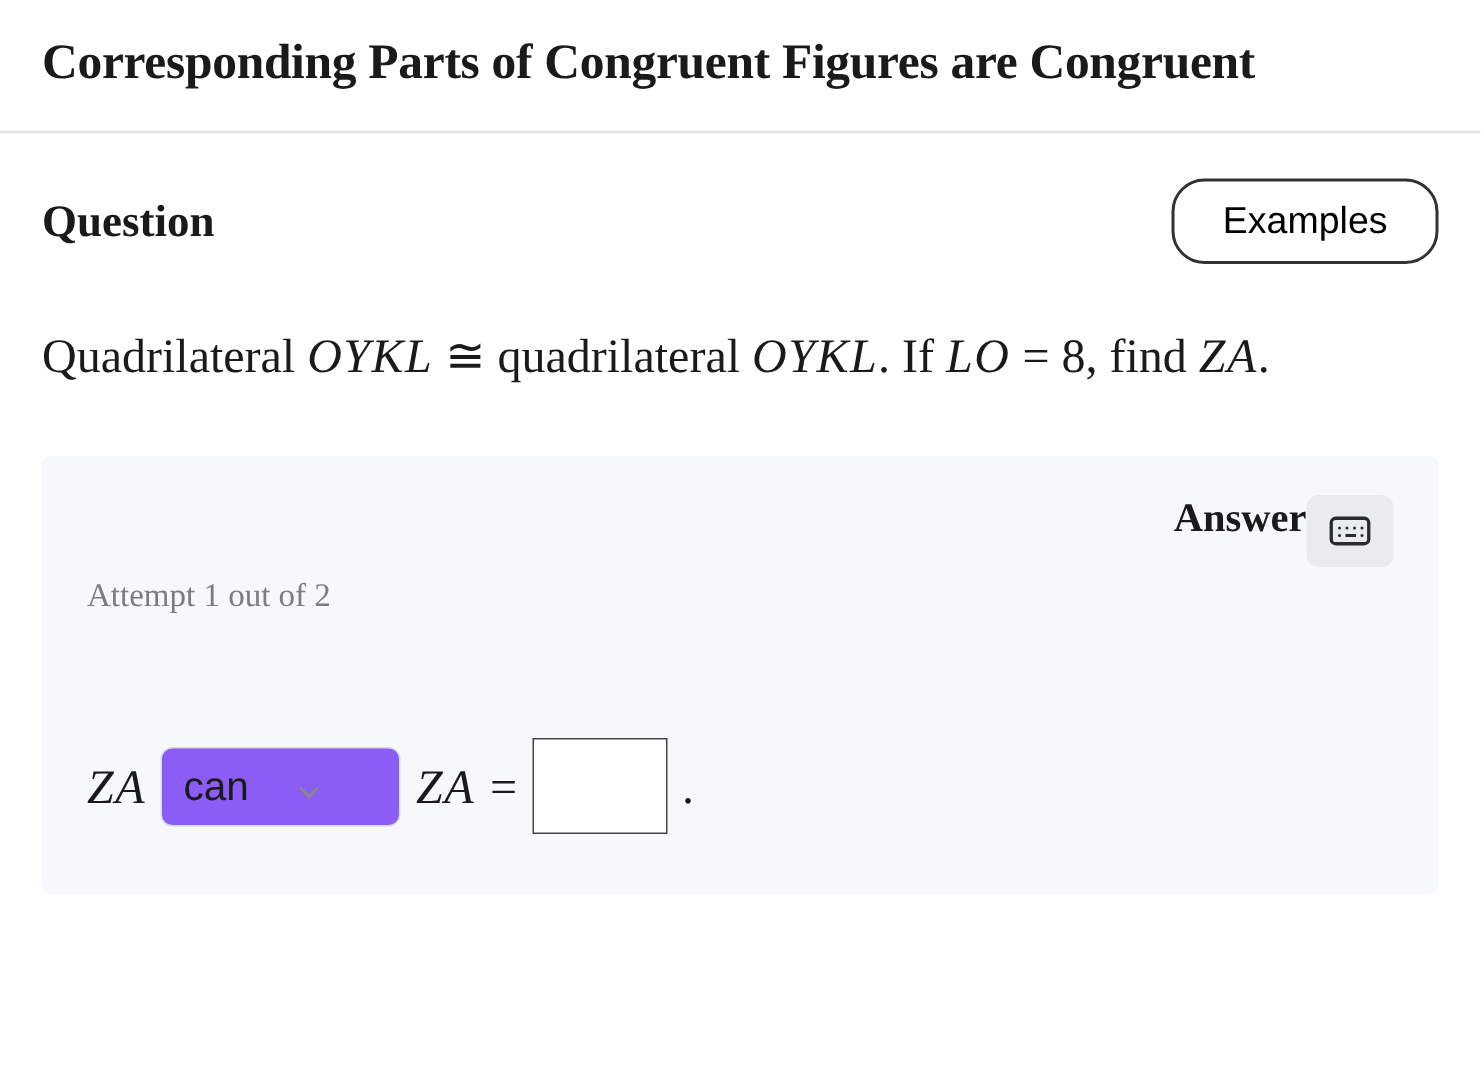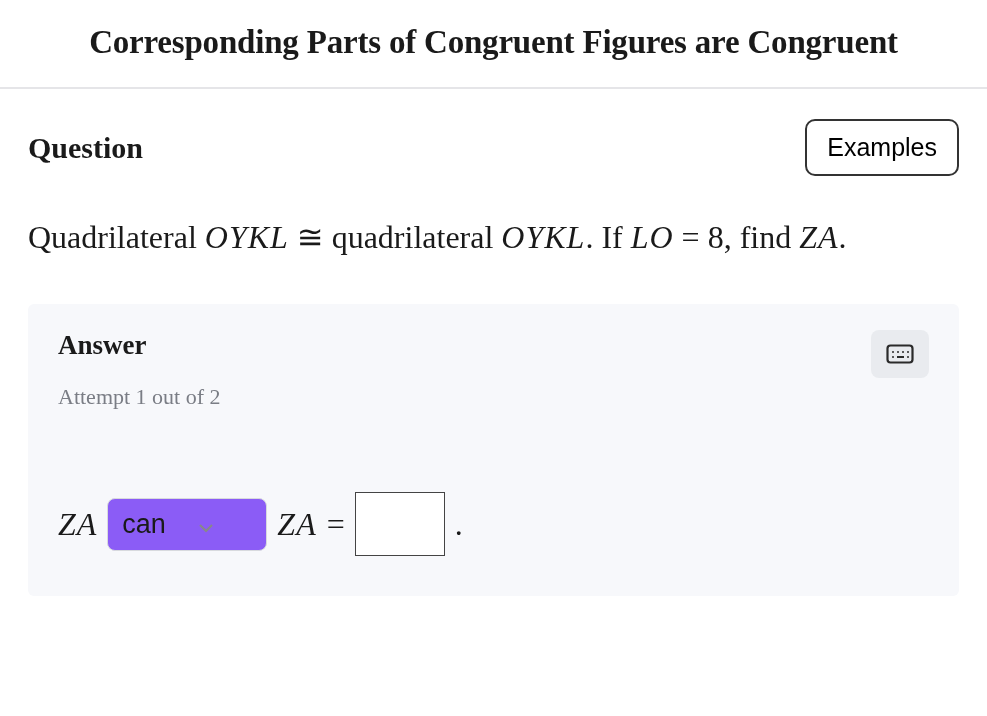--- a/index.html
+++ b/index.html
@@ -12,63 +12,63 @@
   overflow: hidden;
 }
 .header {
   padding: 24px 28px 26px;
   border-bottom: 2px solid #e5e5e8;
 }
 .title {
   font-weight: 700;
   font-size: 33px;
   letter-spacing: -0.2px;
-  text-align: center;
 }
 .content {
   padding: 30px 28px 0;
 }
 .question-row {
   display: flex;
   align-items: center;
   justify-content: space-between;
   margin-bottom: 34px;
 }
 .question-label {
   font-weight: 700;
   font-size: 30px;
   text-align: right;
 }
 .examples-btn {
   font-family: -apple-system, "Segoe UI", Helvetica, Arial, sans-serif;
   font-size: 25px;
-  padding: 12px 20px;
+  padding: 12px 32px;
   border: 2px solid #333;
   background: #fff;
-  border-radius: 10px;
+  border-radius: 22px;
   cursor: pointer;
 }
 .problem {
   font-size: 32px;
   line-height: 1.7;
   margin-bottom: 40px;
 }
 .mi { font-family: 'Times New Roman', serif; font-style: italic; letter-spacing: 1px; }
 .mn { font-family: 'Times New Roman', serif; }
 .cong { font-family: 'Times New Roman', serif; }
 .answer-box {
   background: #f7f8fb;
   border-radius: 6px;
   padding: 26px 30px 40px;
 }
 .answer-header {
   display: flex;
-  justify-content: space-between;
+  justify-content: flex-end;
   align-items: flex-start;
   margin-bottom: 6px;
+  margin-left: 20px;
 }
 .answer-label {
   font-weight: 700;
   font-size: 27px;
 }
 .keyboard-btn {
   width: 58px;
   height: 48px;
   background: #e9ebef;
   border: none;

